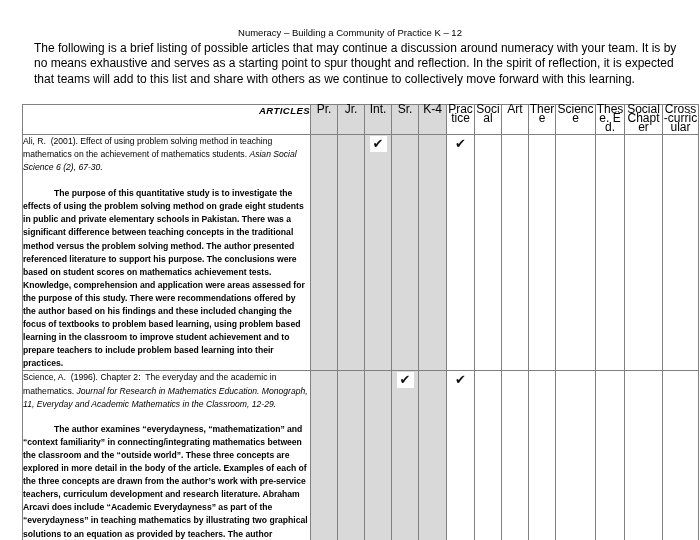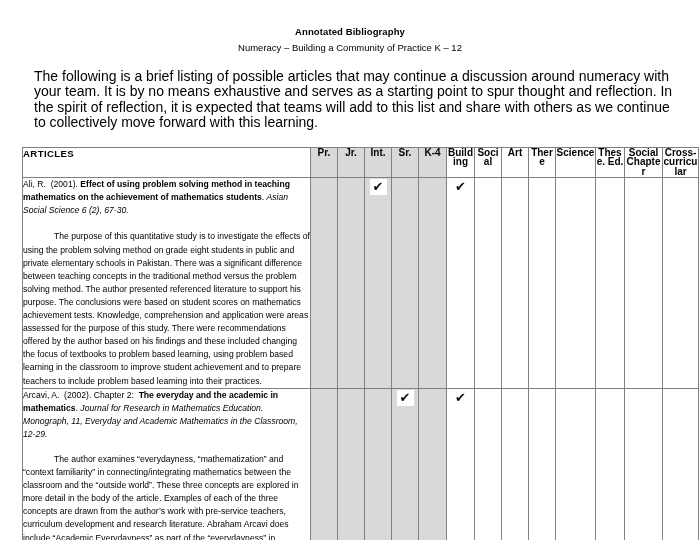--- a/index.html
+++ b/index.html
@@ -35,22 +35,22 @@
     letter-spacing: 0.1px;
   }
   .doc-subtitle {
     font-size: 9.5px;
     font-weight: normal;
     line-height: 17px;
   }
 
   
   .intro {
-    margin: 13px 22px 0 34px;
-    font-size: 14px;
+    margin: 0 22px 0 34px;
+    font-size: 12px;
     line-height: 15.3px;
     text-align: left;
   }
 
   
   .table-wrap {
     margin: 17px 0 0 22px;
     width: 656px;
   }
   table.bib {
@@ -61,32 +61,33 @@
   }
   table.bib td, table.bib th {
     border: 1px solid #808080;
     vertical-align: top;
     padding: 0;
   }
 
   
   .hdr-articles {
     height: 30px;
-    text-align: left;
+    text-align: right;
     vertical-align: middle;
     font-size: 9.6px;
     font-weight: bold;
     letter-spacing: 0.4px;
+    font-style: italic;
   }
   .hdr-cat {
     height: 30px;
     text-align: center;
     vertical-align: top;
-    font-size: 10px;
-    font-weight: bold;
+    font-size: 12px;
+    font-weight: normal;
     line-height: 9.2px;
     padding: 2px 1px 0 1px;
     background: #d9d9d9;
     word-break: break-all;
   }
   .hdr-cat.plain { background: #ffffff; }
 
   
   td.article-cell {
     padding: 4px 6px 4px 7px;
@@ -114,36 +115,36 @@
   }
   td.mark.shaded-tick .tick-box {
     display: block;
     background: #ffffff;
     width: 17px;
     margin: 1px auto 0 auto;
   }
 
   
   .cit { text-indent: 0; }
-  .cit b { font-weight: bold; }
+  .cit b { font-weight: normal; }
   .cit i { font-style: italic; }
   .annot {
     margin-top: 13px;
     text-indent: 31px;
     text-align: left;
+    font-weight: bold;
   }
   .annot.tight { margin-top: 12px; }
 </style>
 </head>
 <body>
 
 <div class="page">
 
   <div class="title-block">
-    <div class="doc-title">Annotated Bibliography</div>
     <div class="doc-subtitle">Numeracy – Building a Community of Practice K – 12</div>
   </div>
 
   <div class="intro">The following is a brief listing of possible articles that may continue a discussion around numeracy with your team.  It is by no means exhaustive and serves as a starting point to spur thought and reflection.  In the spirit of reflection, it is expected that teams will add to this list and share with others as we continue to collectively move forward with this learning.</div>
 
   <div class="table-wrap">
     <table class="bib">
       <colgroup>
         <col style="width:288px">
         <col style="width:27px">
@@ -161,21 +162,21 @@
         <col style="width:36px">
       </colgroup>
       <thead>
         <tr>
           <th class="hdr-articles">ARTICLES</th>
           <th class="hdr-cat">Pr.</th>
           <th class="hdr-cat">Jr.</th>
           <th class="hdr-cat">Int.</th>
           <th class="hdr-cat">Sr.</th>
           <th class="hdr-cat">K-4</th>
-          <th class="hdr-cat plain">Building</th>
+          <th class="hdr-cat plain">Practice</th>
           <th class="hdr-cat plain">Social</th>
           <th class="hdr-cat plain">Art</th>
           <th class="hdr-cat plain">There</th>
           <th class="hdr-cat plain">Science</th>
           <th class="hdr-cat plain">These. Ed.</th>
           <th class="hdr-cat plain">Social Chapter</th>
           <th class="hdr-cat plain">Cross-curricular</th>
         </tr>
       </thead>
       <tbody>
@@ -205,22 +206,22 @@
           <td class="mark plain"></td>
           <td class="mark plain"></td>
           <td class="mark plain"></td>
           <td class="mark plain"></td>
           <td class="mark plain"></td>
         </tr>
 
         <tr>
           <td class="article-cell">
             <div class="cit">
-              <span>Arcavi, A.</span>&nbsp;
-              <span>(2002).</span>
+              <span>Science, A.</span>&nbsp;
+              <span>(1996).</span>
               <span>Chapter 2:</span>&nbsp;
               <b>The everyday and the academic in mathematics</b><span>.</span>
               <i>Journal for Research in Mathematics Education. Monograph, 11, Everyday and Academic Mathematics in the Classroom</i><i>, 12-29.</i>
             </div>
             <div class="annot tight">The author examines “everydayness, “mathematization” and “context familiarity” in connecting/integrating mathematics between the classroom and the “outside world”. These three concepts are explored in more detail in the body of the article. Examples of each of the three concepts are drawn from the author’s work with pre-service teachers, curriculum development and research literature. Abraham Arcavi does include “Academic Everydayness” as part of the “everydayness” in teaching mathematics by illustrating two graphical solutions to an equation as provided by teachers.  The author proposes the need for considering different practices and approaches in delivering the curriculum especially in the area of “Academic Everydayness”.  Accompanied by examples, the theme of students finding different solutions to a mathematical problem are</div>
           </td>
           <td class="mark"></td>
           <td class="mark"></td>
           <td class="mark"></td>
           <td class="mark shaded-tick">

